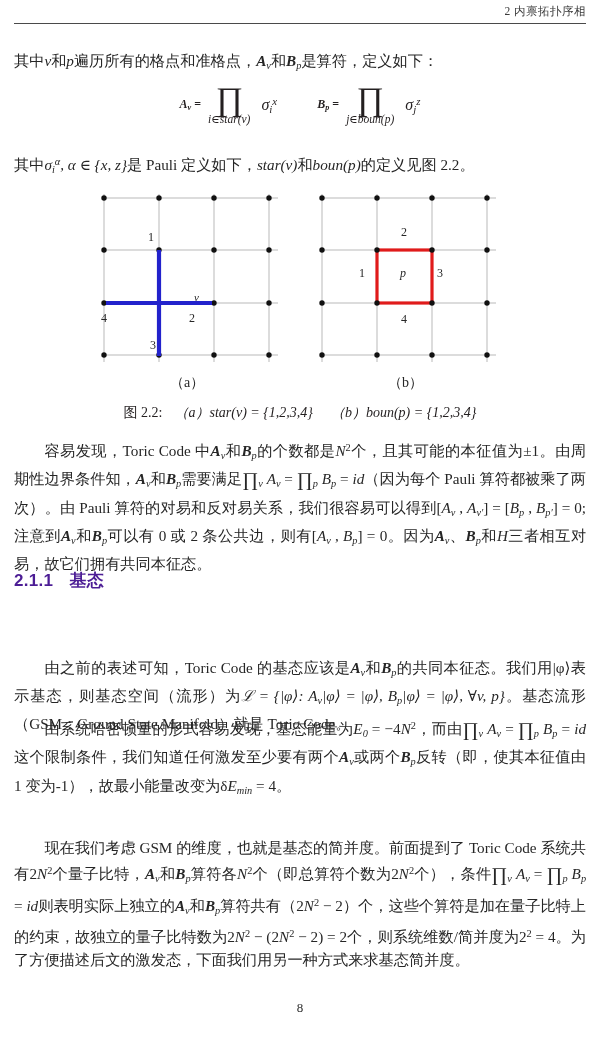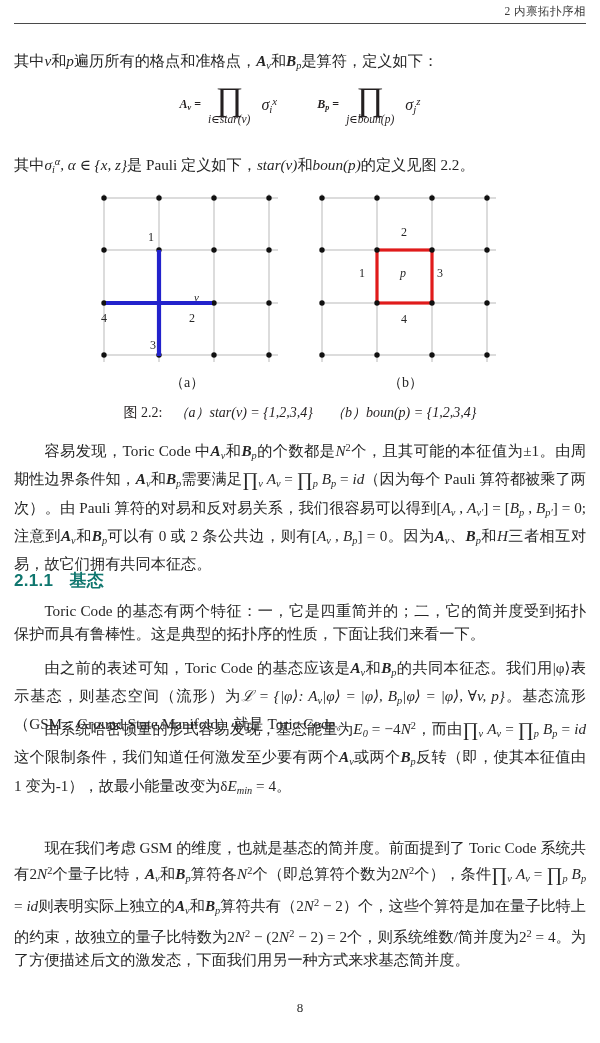--- a/index.html
+++ b/index.html
@@ -169,21 +169,21 @@
     white-space: nowrap;
   }
 
   
   .section-heading {
     position: absolute;
     left: 14px;
     font-family: "Liberation Sans", "DejaVu Sans", sans-serif;
     font-size: 17px;
     font-weight: bold;
-    color: #0f766e;
+    color: #4c1d95;
     letter-spacing: 0.3px;
   }
 
   
   .page-number {
     position: absolute;
     left: 0;
     right: 0;
     text-align: center;
     font-size: 13px;
@@ -331,21 +331,20 @@
       <i>A</i><sub>v</sub> = <span class="prod">∏</span><sub>p</sub>
       <i>B</i><sub>p</sub> = <i>id</i><span>（因为每个 Pauli 算符都被乘了两次）。由 Pauli 算符的对易和反对易关系，我们很容易可以得到</span><span>[<i>A</i><sub>v</sub> , <i>A</i><sub>v′</sub>] = [<i>B</i><sub>p</sub> , <i>B</i><sub>p′</sub>] = 0;</span><span>注意到</span><span class="mb">A</span><sub>v</sub><span>和</span><span class="mb">B</span><sub>p</sub><span>可以有 0 或 2 条公共边，则有</span><span>[<i>A</i><sub>v</sub> , <i>B</i><sub>p</sub>] = 0。</span><span>因为</span><span class="mb">A</span><sub>v</sub><span>、</span><span class="mb">B</span><sub>p</sub><span>和</span><i>H</i><span>三者相互对易，故它们拥有共同本征态。</span>
   </div>
 
   <div class="section-heading" style="top:569px;">
     <span>2.1.1</span>
     <span style="display:inline-block;width:6px;"></span>
     <span>基态</span>
   </div>
 
-  <div class="body-block indent" style="top:599px;">Toric Code 的基态有两个特征：一，它是四重简并的；二，它的简并度受到拓扑保护而具有鲁棒性。这是典型的拓扑序的性质，下面让我们来看一下。</div>
 
   <div class="body-block indent" style="top:656px;">
     <span>由之前的表述可知，Toric Code 的基态应该是</span><span class="mb">A</span><sub>v</sub><span>和</span><span class="mb">B</span><sub>p</sub><span>的共同本征态。我们用|φ⟩表示基态，则基态空间（流形）为</span><i>ℒ = {|φ⟩: </i><i>A</i><sub>v</sub><i>|φ⟩ = |φ⟩, </i><i>B</i><sub>p</sub><i>|φ⟩ = |φ⟩, ∀v, p}</i><span>。基态流形（GSM：Ground State Manifold）就是 Toric Code。</span>
   </div>
 
   <div class="body-block indent" style="top:714px;">
     <span>由系统哈密顿量的形式容易发现，基态能量为</span><span><i>E</i><sub>0</sub> = −4<i>N</i><sup>2</sup></span><span>，而由</span><span><span class="prod">∏</span><sub>v</sub> <i>A</i><sub>v</sub> = <span class="prod">∏</span><sub>p</sub> <i>B</i><sub>p</sub> = <i>id</i></span><span>这个限制条件，我们知道任何激发至少要有两个</span><span class="mb">A</span><sub>v</sub><span>或两个</span><span class="mb">B</span><sub>p</sub><span>反转（即，使其本征值由 1 变为-1），故最小能量改变为</span><span>δ<i>E</i><sub>min</sub> = 4</span><span>。</span>
   </div>
 
   <div class="body-block indent" style="top:836px;">

